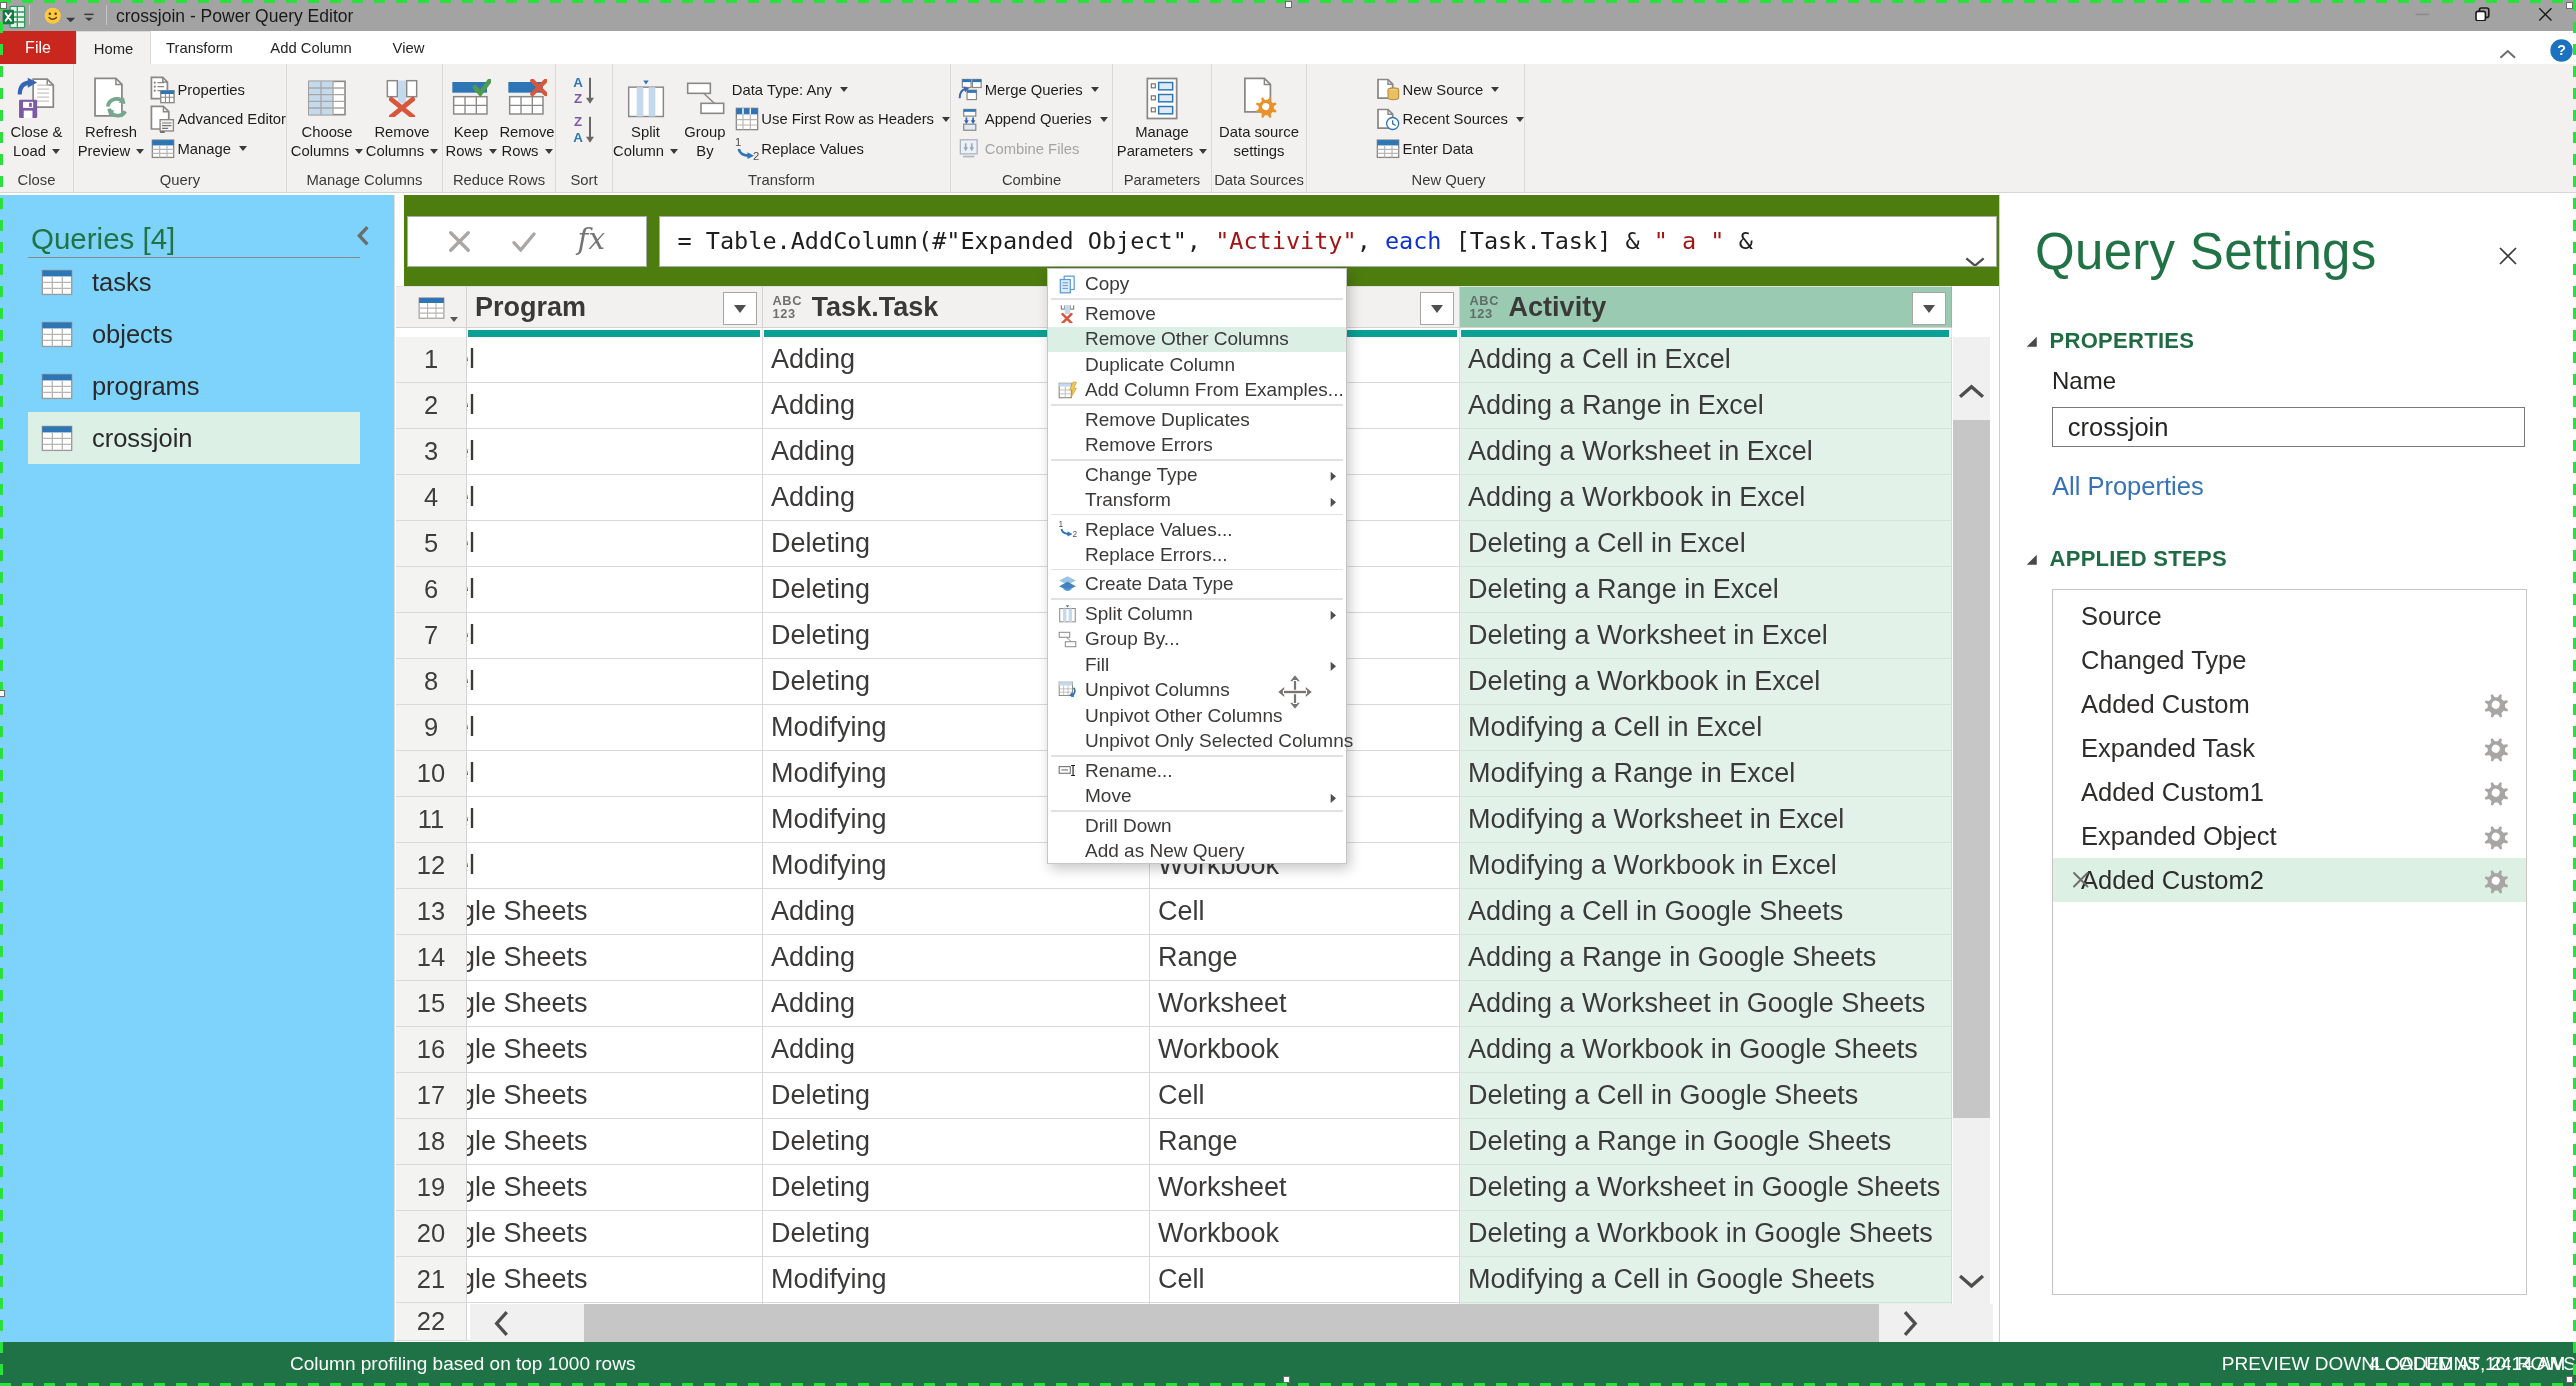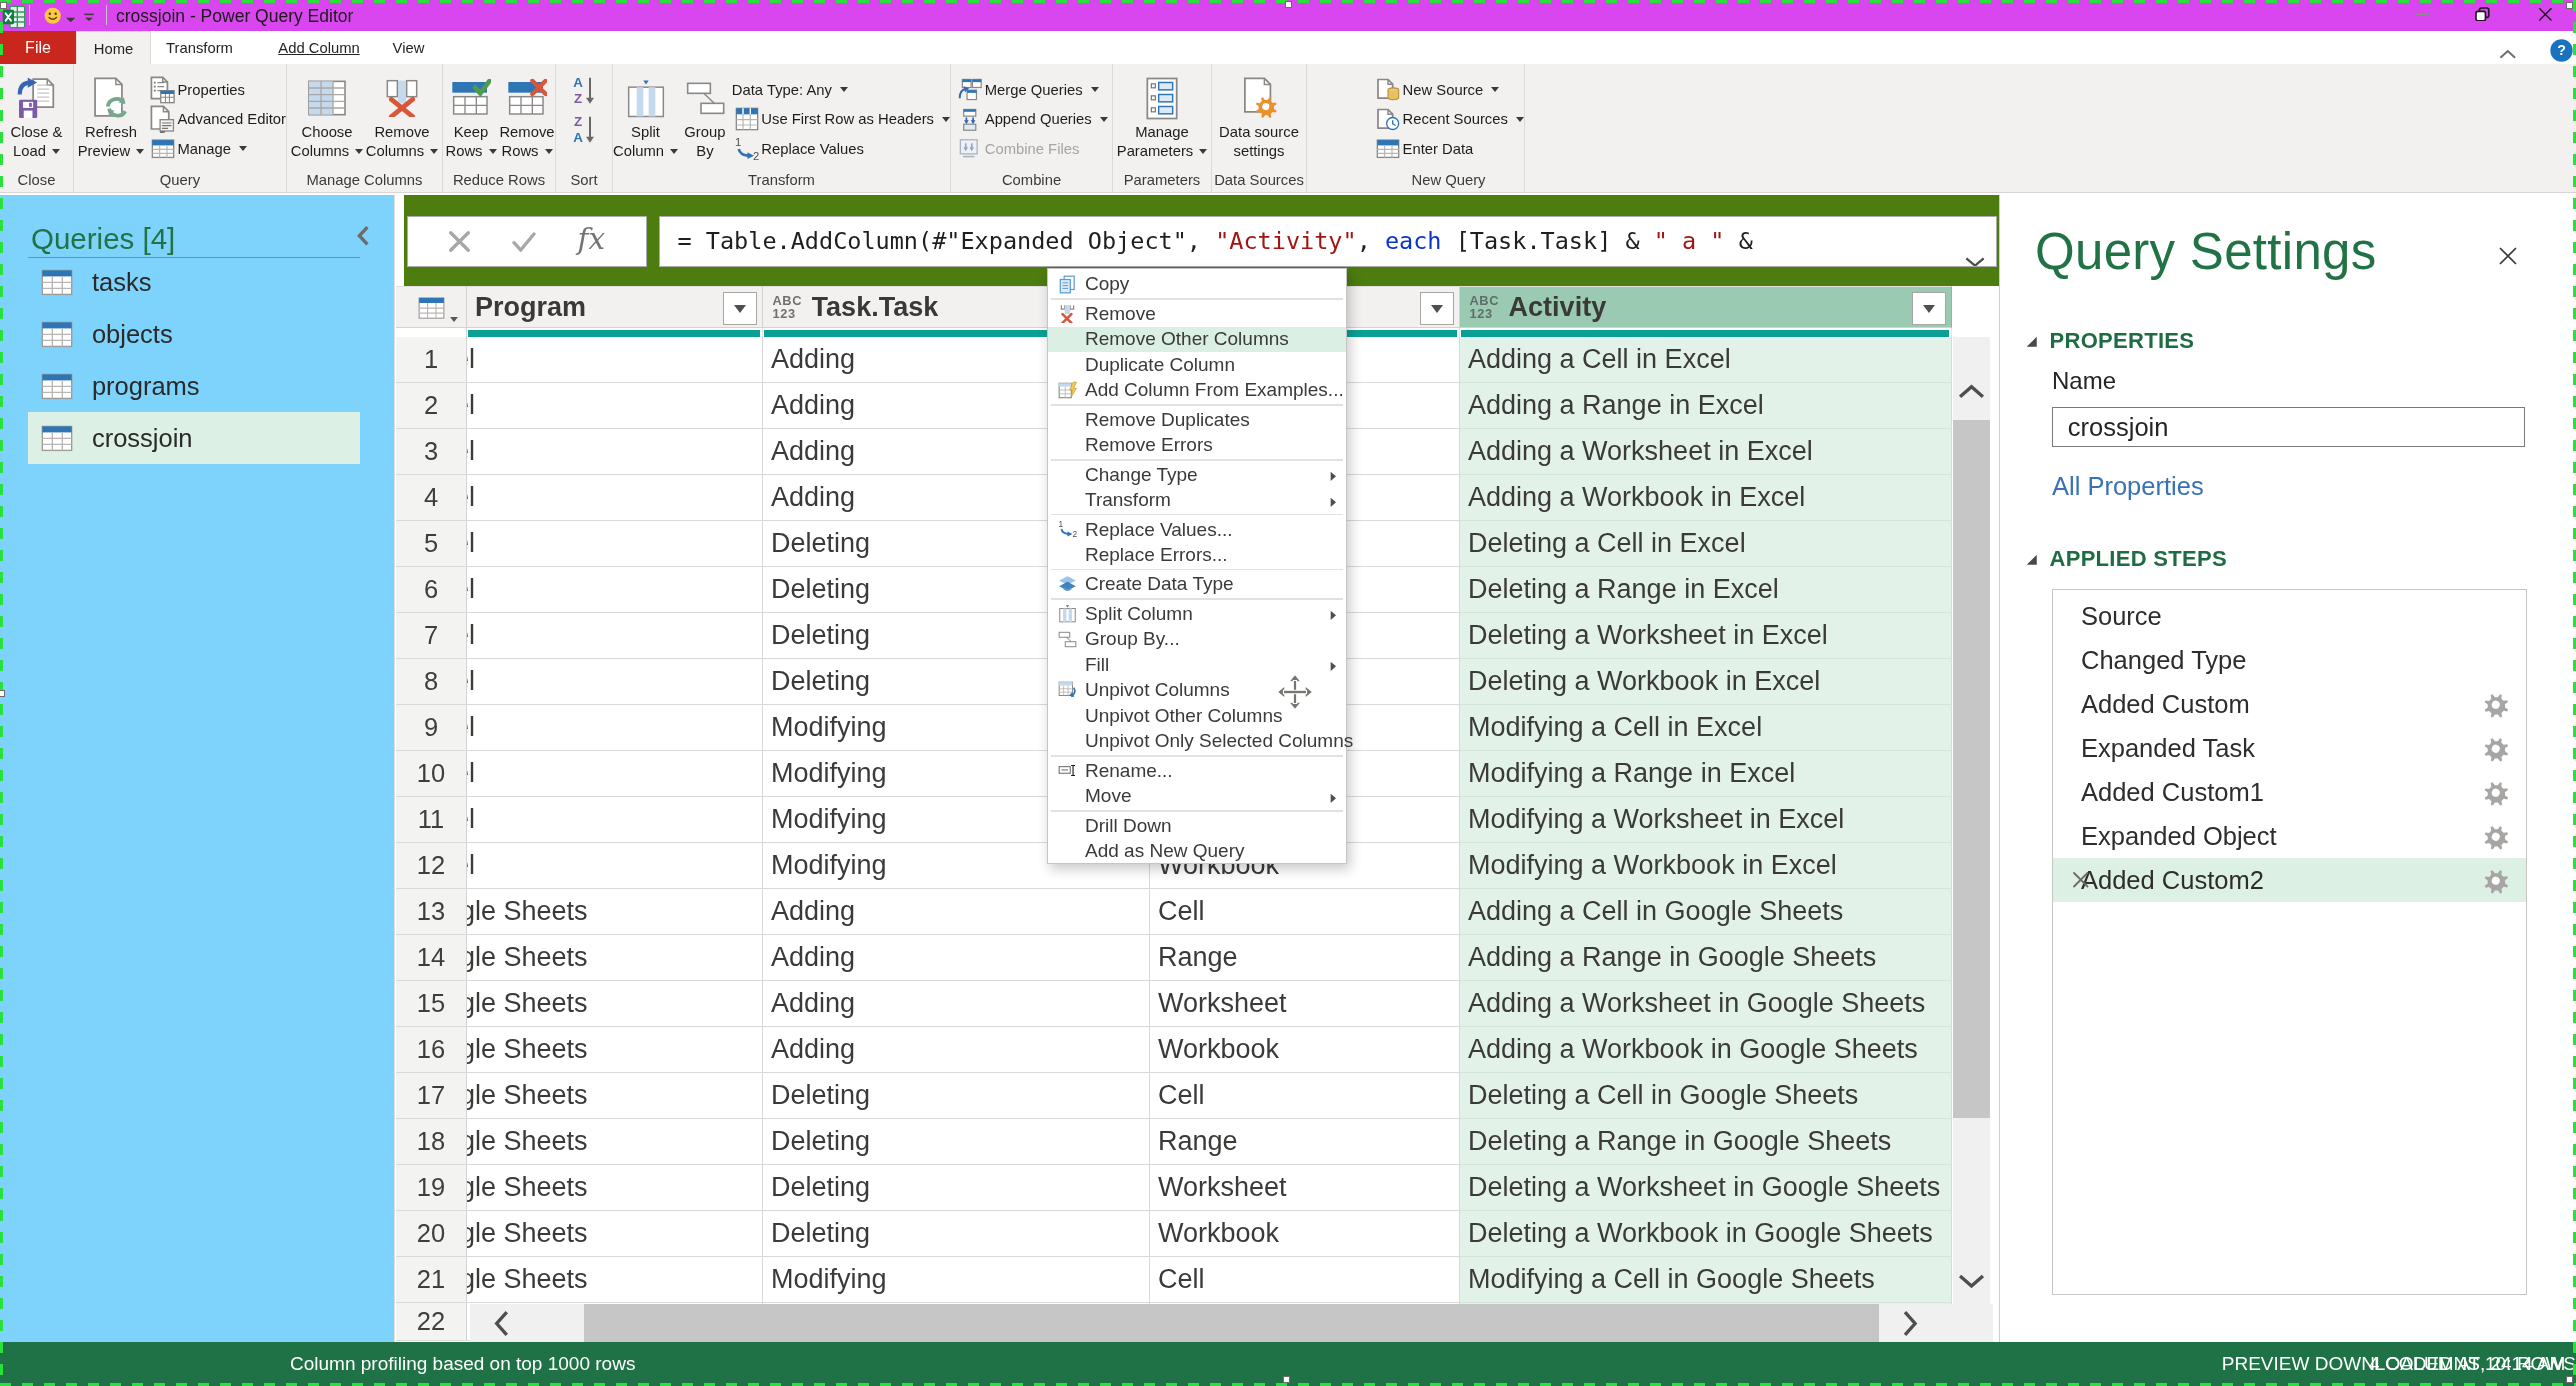--- a/index.html
+++ b/index.html
@@ -2,21 +2,21 @@
 <html style="font-size:10.7px"><head>
 <meta charset="utf-8">
 <style>
 * { margin:0; padding:0; box-sizing:border-box; }
 html,body { background:#555; }
 .app { position:relative; width:2576px; height:1386px; background:#fff; overflow:hidden;
   font-family:"Liberation Sans","DejaVu Sans",sans-serif; color:#252423; cursor:default; }
 .ic { display:inline-block; vertical-align:middle; flex:none; }
 
 
-.titlebar { position:absolute; left:0; top:0; width:2576px; height:31px; background:#d946ef; }
+.titlebar { position:absolute; left:0; top:0; width:2576px; height:31px; background:#a3a3a3; }
 .tb-excel { position:absolute; left:2px; top:4.7px; }
 .tb-sep1 { position:absolute; left:29px; top:5.4px; width:1.3px; height:20px; background:#C8C6C4; }
 .tb-smiley { position:absolute; left:44px; top:6.7px; }
 .tb-caret1 { position:absolute; left:66px; top:12.8px; }
 .tb-custom { position:absolute; left:83px; top:10.7px; }
 .tb-sep2 { position:absolute; left:106px; top:5.4px; width:1.3px; height:20px; background:#C8C6C4; }
 .tb-title { position:absolute; left:116px; top:6px; font-size:17.5px; color:#1B1A19; white-space:nowrap; }
 .tb-min { position:absolute; left:2415px; top:6.7px; }
 .tb-max { position:absolute; left:2475px; top:6.7px; }
 .tb-close { position:absolute; left:2538px; top:6.7px; }
@@ -225,21 +225,21 @@
         </svg></span>
     <span class="tb-close"><svg class="ic " width="14.8" height="14.8" viewBox="0 0 22 22">
           <path d="M2 2 L20 20 M20 2 L2 20" stroke="#1B1A19" stroke-width="2.2"></path>
         </svg></span>
   </div>
 
   <div class="tabrow">
     <div class="tab file-tab">File</div>
       <div class="tab selected" style="left:76px;width:75px;">Home</div>
       <div class="tab" style="left:159px;width:81px;">Transform</div>
-      <div class="tab" style="left:272px;width:94px;text-decoration:underline;">Add Column</div>
+      <div class="tab" style="left:264px;width:94px;">Add Column</div>
       <div class="tab" style="left:365px;width:87px;">View</div>
     <span class="collapse-chevron"><svg class="ic " width="17.5" height="10" viewBox="0 0 26 15">
           <path d="M2 13 L13 3 L24 13" fill="none" stroke="#6E6C6A" stroke-width="3"></path>
         </svg></span>
     <span class="help-btn"><svg class="ic " width="23" height="23" viewBox="0 0 34 34">
           <circle cx="17" cy="17" r="16.5" fill="#1B72BE"></circle>
           <text x="17" y="24" font-size="21" font-weight="bold" fill="#fff" text-anchor="middle" font-family="Liberation Sans,sans-serif">?</text>
         </svg></span>
   </div>
 

